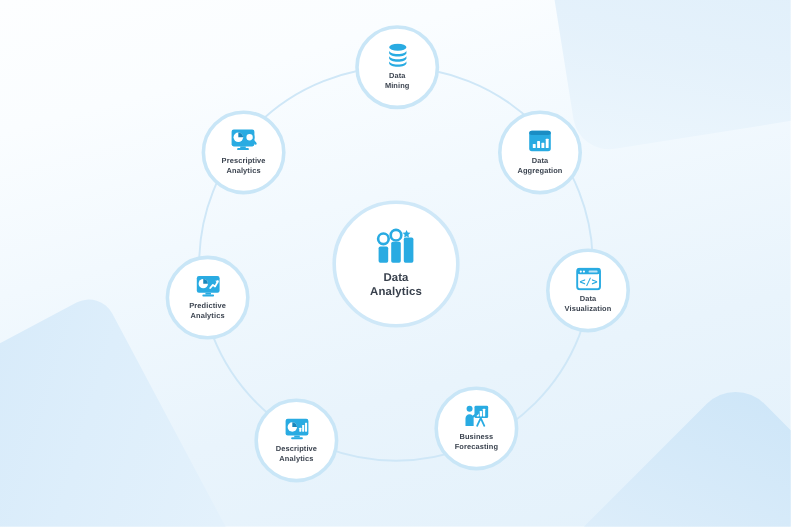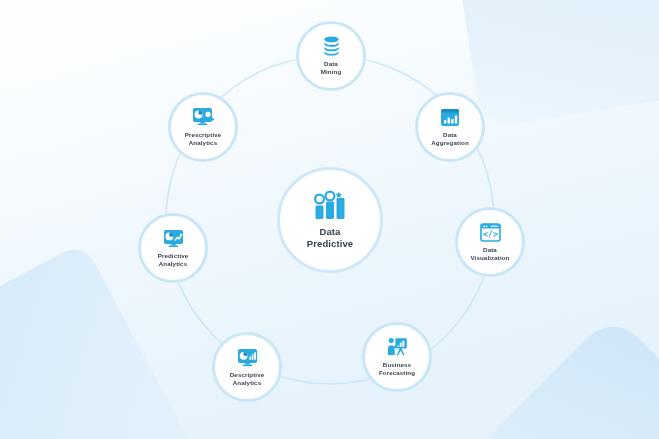--- a/index.html
+++ b/index.html
@@ -138,21 +138,21 @@
         <circle cx="19" cy="6" r="4.4" fill="none" stroke="#29abe2" stroke-width="2.2"></circle>
         <g fill="#29abe2">
           <path d="M27.8 1.6 l1.0 2.1 2.3 .3 -1.7 1.6 .4 2.3 -2.0 -1.1 -2.0 1.1 .4 -2.3 -1.7 -1.6 2.3 -.3 z"></path>
         </g>
         <rect x="4.5" y="15.5" width="8" height="13.5" rx="1.4" fill="#29abe2"></rect>
         <rect x="15" y="11.5" width="8" height="17.5" rx="1.4" fill="#29abe2"></rect>
         <rect x="25.5" y="8" width="8" height="21" rx="1.4" fill="#29abe2"></rect>
       </svg>
     </span>
     <span class="node-label">Data
-Predictive</span>
+Analytics</span>
   </div>
 
   <div class="node spoke" id="node-data-mining">
     <span class="node-icon">
       <svg width="19" height="20" viewBox="0 0 19 20">
         <g fill="#29abe2">
           <ellipse cx="9.5" cy="3.4" rx="7.2" ry="2.9"></ellipse>
           <path d="M2.3 6.1 c0 1.6 3.2 2.9 7.2 2.9 s7.2-1.3 7.2-2.9 v2.0 c0 1.6-3.2 2.9-7.2 2.9 s-7.2-1.3-7.2-2.9 z"></path>
           <path d="M2.3 10.5 c0 1.6 3.2 2.9 7.2 2.9 s7.2-1.3 7.2-2.9 v2.0 c0 1.6-3.2 2.9-7.2 2.9 s-7.2-1.3-7.2-2.9 z"></path>
           <path d="M2.3 14.9 c0 1.6 3.2 2.9 7.2 2.9 s7.2-1.3 7.2-2.9 v1.8 c0 1.6-3.2 2.9-7.2 2.9 s-7.2-1.3-7.2-2.9 z"></path>

